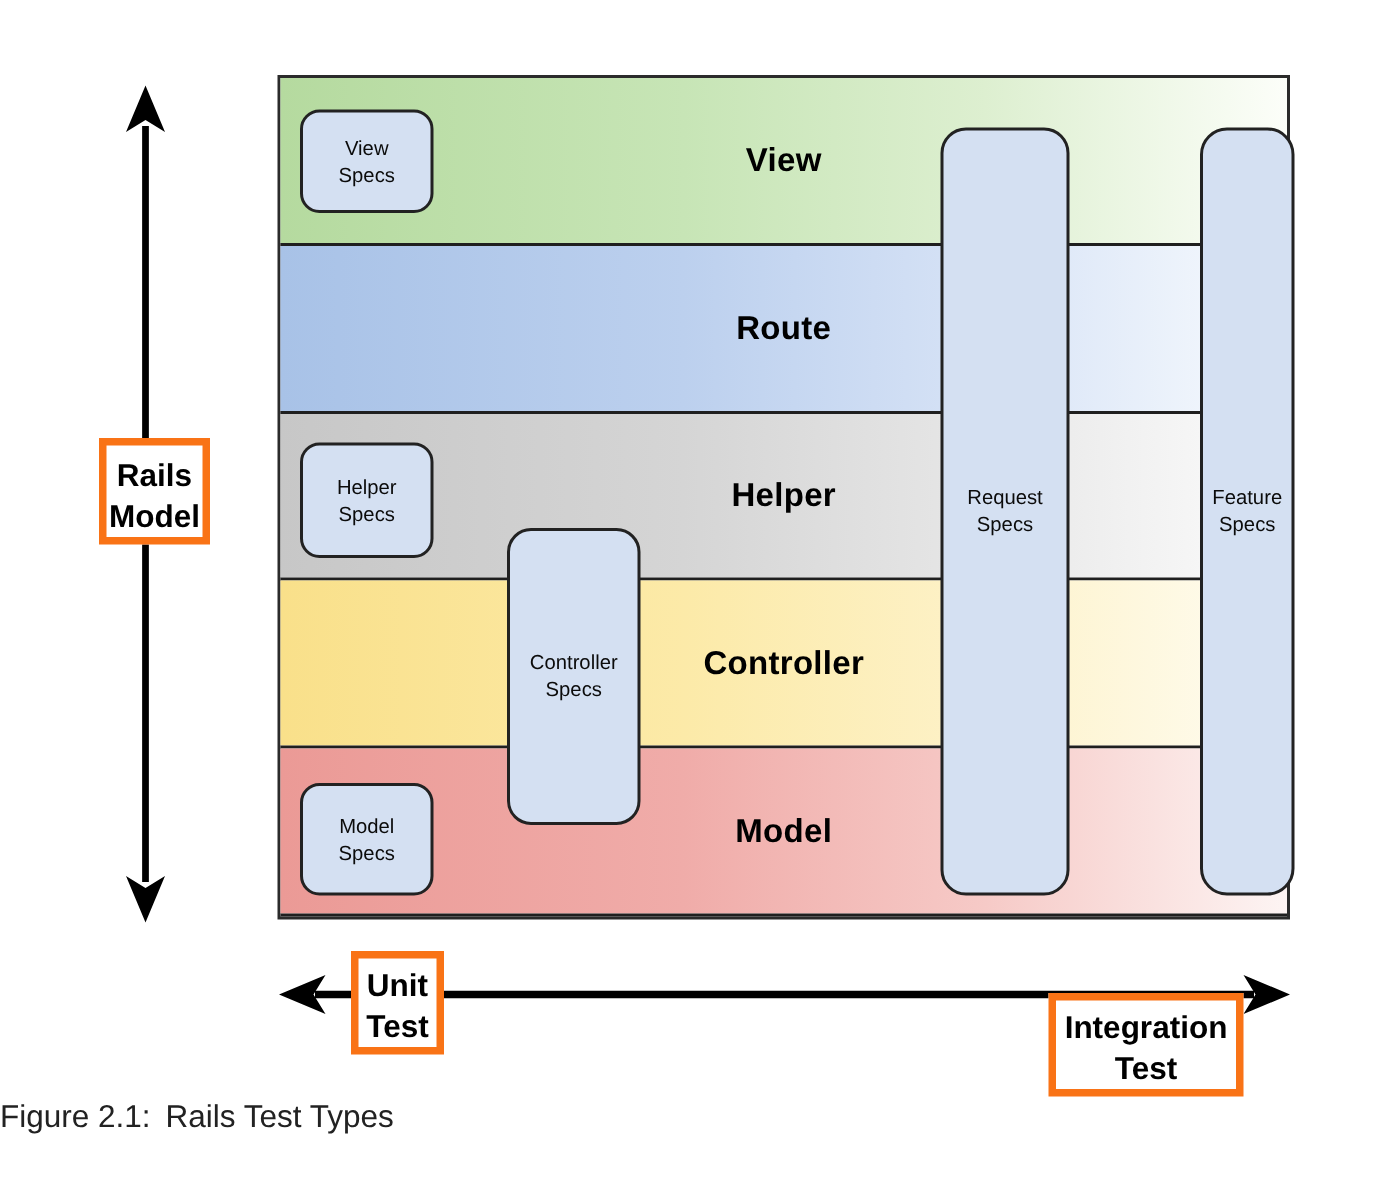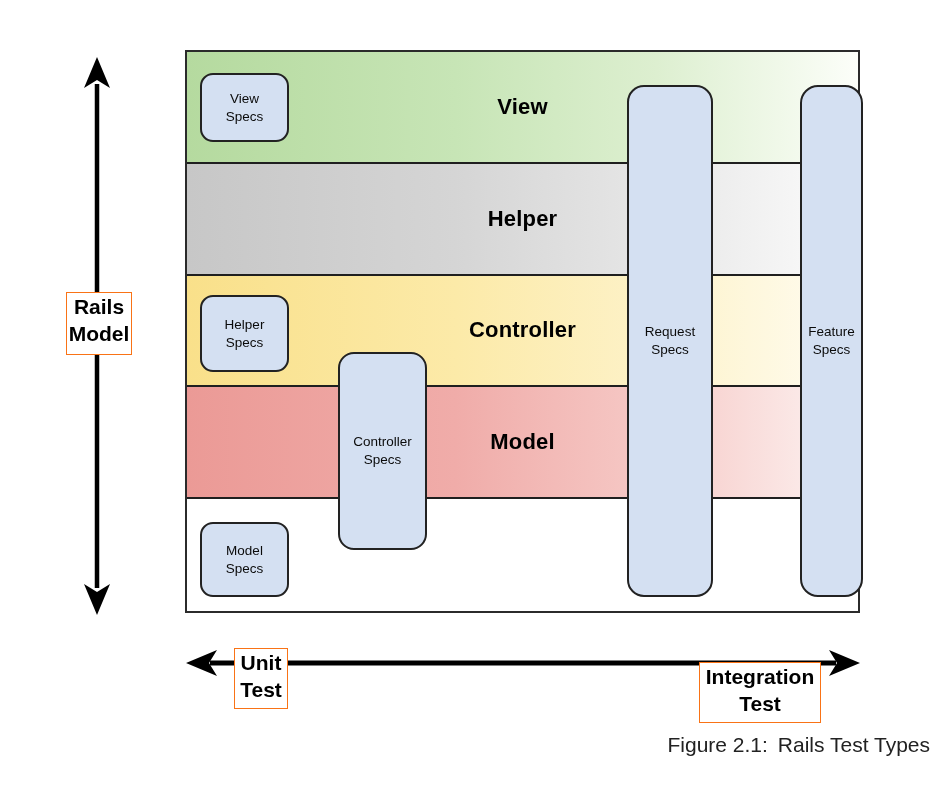--- a/index.html
+++ b/index.html
@@ -33,31 +33,31 @@
   .pill-md{border-radius:16px;}
   .pill-tall{border-radius:18px;}
   #pill-view{left:13px;top:21px;width:89px;height:69px;}
   #pill-helper{left:13px;top:243px;width:89px;height:77px;}
   #pill-controller{left:151px;top:300px;width:89px;height:198px;}
   #pill-model{left:13px;top:470px;width:89px;height:75px;}
   #pill-request{left:440px;top:33px;width:86px;height:512px;border-radius:17px;}
   #pill-feature{left:577px;top:33px;width:63px;height:512px;margin-left:36px;}
   
   .axis-box{
-    position:absolute;background:#fff;border:1px solid #f97316;z-index:3;
-    display:flex;flex-direction:column;align-items:center;justify-content:flex-start;
+    position:absolute;background:#fff;border:5px solid #f97316;z-index:3;
+    display:flex;flex-direction:column;align-items:center;justify-content:flex-end;
     font-weight:bold;font-size:21px;line-height:27px;text-align:center;
   }
   #rails-stack-box{left:66px;top:292px;width:64px;height:61px;}
-  #unit-test-box{left:234px;top:648px;width:52px;height:59px;}
+  #unit-test-box{left:234px;top:634px;width:52px;height:59px;}
   #integration-test-box{left:699px;top:634px;width:120px;height:59px;margin-top:28px;}
   .arrow-svg{position:absolute;z-index:1;}
   
   .caption{
-    position:absolute;left:0;top:733px;width:930px;text-align:right;
+    position:absolute;left:0;top:733px;width:930px;text-align:left;
     font-size:21px;color:#222;
   }
   .caption .cap-label{margin-right:10px;}
 </style>
 </head>
 <body>
 
 <div class="canvas">
 
   <svg class="arrow-svg" style="left:81px;top:56px" width="32" height="560" viewBox="0 0 32 560">
@@ -68,20 +68,23 @@
 
   <div class="axis-box" id="rails-stack-box">
     <span>Rails</span>
     <span>Model</span>
   </div>
 
   <div class="stack-box">
 
     <div class="band b0">
       <div class="band-label">View</div>
+    </div>
+    <div class="band b1">
+      <div class="band-label">Route</div>
     </div>
     <div class="band b2">
       <div class="band-label">Helper</div>
     </div>
     <div class="band b3">
       <div class="band-label">Controller</div>
     </div>
     <div class="band b4">
       <div class="band-label">Model</div>
     </div>

